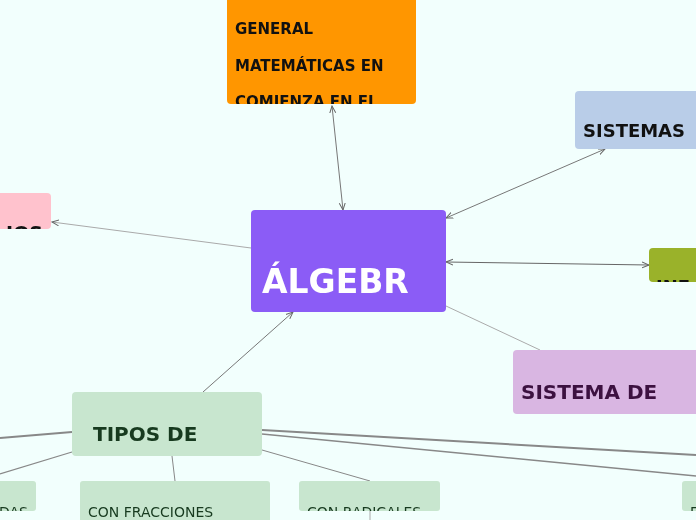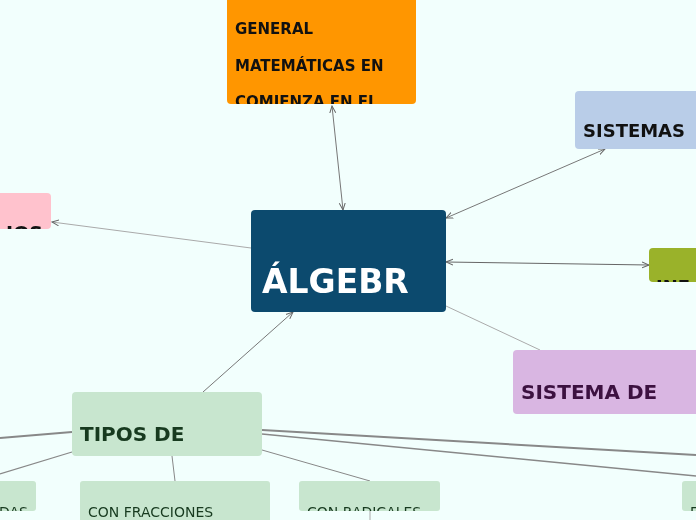--- a/index.html
+++ b/index.html
@@ -10,24 +10,24 @@
   }
   #canvas { position: absolute; left: 0; top: 0; width: 696px; height: 520px; }
   .node {
     position: absolute; box-sizing: border-box; border-radius: 4px;
     font-weight: bold; line-height: 1.22; overflow: hidden; white-space: pre-line;
   }
   .node span { display: block; }
   #n-origin { left: 227px; top: -4px; width: 189px; height: 108px; background: #ff9600; color: #111; font-size: 15px; padding: 6px 8px; }
   #n-sistemas-ineq { left: 575px; top: 91px; width: 140px; height: 58px; background: #b9cde8; color: #111; font-size: 18px; padding: 7px 8px; }
   #n-ios { left: -40px; top: 193px; width: 91px; height: 36px; background: #ffc2cd; color: #111; font-size: 19px; padding: 6px 8px; text-align: right; }
-  #n-algebra { left: 251px; top: 210px; width: 195px; height: 102px; background: #0c4a6e; color: #fff; font-size: 33px; padding: 12px 11px; line-height: 1.22; }
+  #n-algebra { left: 251px; top: 210px; width: 195px; height: 102px; background: #8b5cf6; color: #fff; font-size: 33px; padding: 12px 11px; line-height: 1.22; }
   #n-ine { left: 649px; top: 248px; width: 80px; height: 34px; background: #9ab22a; color: #111; font-size: 18px; padding: 6px 7px; }
   #n-sistema-ec { left: 513px; top: 350px; width: 200px; height: 64px; background: #d9b6e2; color: #3c1140; font-size: 20px; padding: 6px 8px; }
-  #n-tipos { left: 72px; top: 392px; width: 190px; height: 64px; background: #c8e6cf; color: #173a1f; font-size: 20px; padding: 6px 8px; }
+  #n-tipos { left: 72px; top: 392px; width: 190px; height: 64px; background: #c8e6cf; color: #173a1f; font-size: 20px; padding: 6px 21px; }
   .sub { font-weight: normal; background: #c8e6cf; color: #173a1f; font-size: 14px; padding: 5px 8px; border-radius: 3px; line-height: 1.25; }
   #n-das { left: -40px; top: 481px; width: 76px; height: 30px; text-align: right; }
   #n-fracciones { left: 80px; top: 481px; width: 190px; height: 50px; }
   #n-radicales { left: 299px; top: 481px; width: 141px; height: 30px; }
   #n-e { left: 682px; top: 481px; width: 40px; height: 30px; }
 </style>
 </head>
 <body>
 
 <svg id="canvas" viewBox="0 0 696 520">

